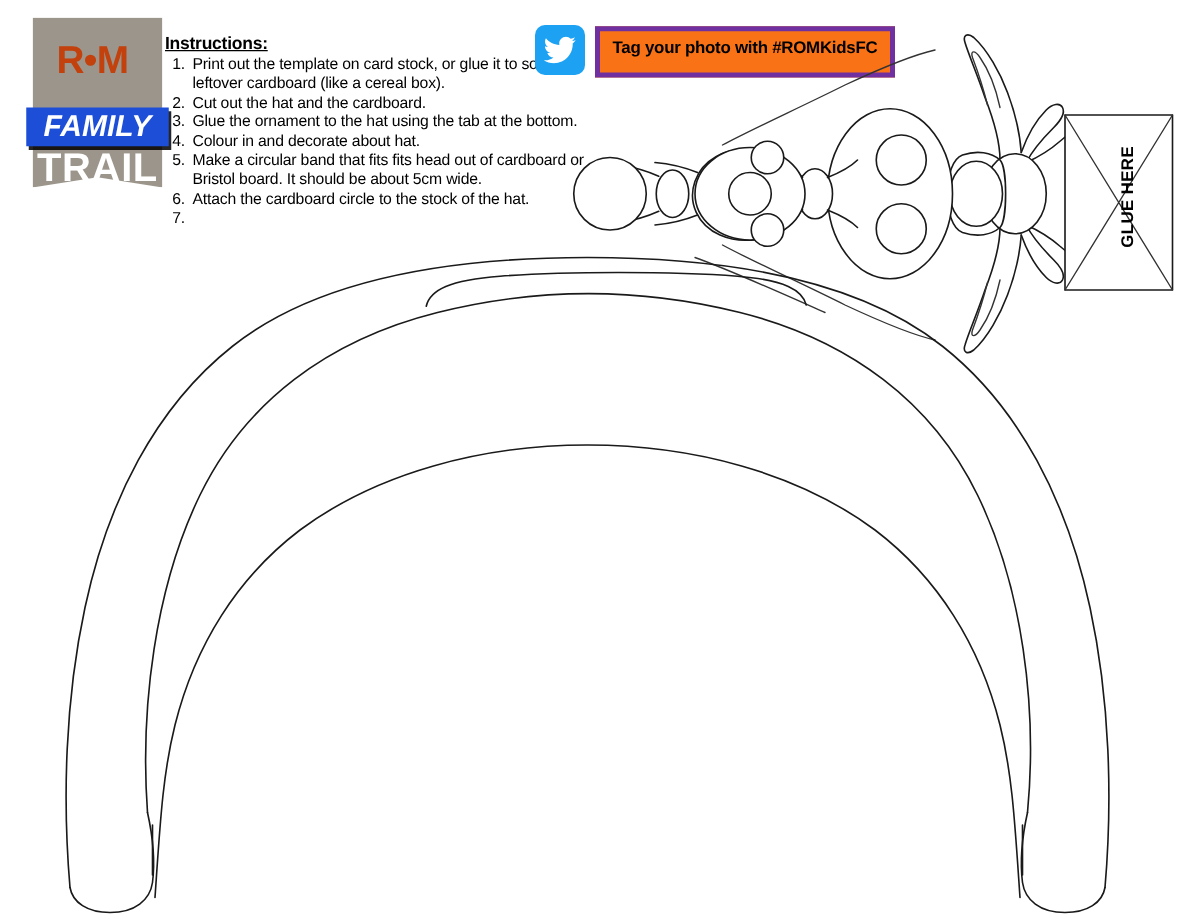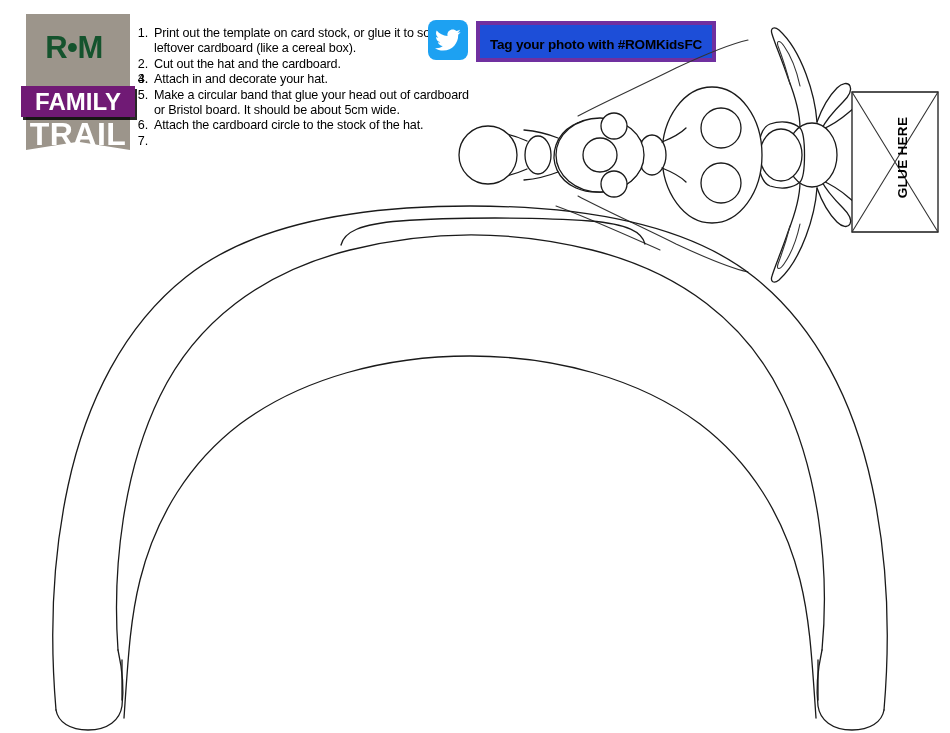--- a/index.html
+++ b/index.html
@@ -34,31 +34,32 @@
   #logo-rom {
     position: absolute;
     left: 0;
     top: 18px;
     width: 96px;
     text-align: center;
     font-family: "Liberation Sans", sans-serif;
     font-weight: bold;
     font-size: 31px;
     letter-spacing: -0.5px;
-    color: #14532d;
+    color: #c2410c;
     line-height: 1;
   }
   #logo-family-bar {
     position: absolute;
     left: -5px;
     top: 72px;
     width: 114px;
     height: 31px;
-    background: #701a75;
+    background: #1d4ed8;
     box-shadow: 2px 3px 0 rgba(0,0,0,0.85);
+    font-style: italic;
   }
   #logo-family {
     position: absolute;
     left: 0;
     top: 0;
     width: 114px;
     height: 31px;
     line-height: 31px;
     text-align: center;
     font-family: "Liberation Sans", sans-serif;
@@ -133,25 +134,25 @@
     background: #1da1f2;
     display: flex;
     align-items: center;
     justify-content: center;
     flex: none;
   }
   #twitter-tag-box {
     margin-left: 8px;
     margin-top: 1px;
     border: 4px solid #7030a0;
-    background: #1d4ed8;
+    background: #f97316;
     padding: 5px 10px 6px 10px;
     height: 22px;
     display: flex;
-    align-items: flex-end;
+    align-items: flex-start;
   }
   #twitter-tag-text {
     font-family: "Liberation Sans", sans-serif;
     font-weight: bold;
     font-size: 13.5px;
     color: #000000;
     letter-spacing: -0.2px;
     white-space: nowrap;
   }
 
@@ -215,39 +216,41 @@
 <div id="logo-block">
   <div id="logo-banner"></div>
   <div id="logo-rom">R•M</div>
   <div id="logo-family-bar">
     <div id="logo-family">FAMILY</div>
   </div>
   <div id="logo-trail">TRAIL</div>
 </div>
 
 <div id="instructions-block">
+  <div id="instructions-heading">Instructions:</div>
   <ol id="instructions-list">
     <li>
       <span class="num">1.</span>
       <span>Print out the template on card stock, or glue it to some leftover cardboard (like a cereal box).</span>
     </li>
     <li>
       <span class="num">2.</span>
       <span>Cut out the hat and the cardboard.</span>
     </li>
     <li>
       <span class="num">3.</span>
+      <span>Glue the ornament to the hat using the tab at the bottom.</span>
     </li>
     <li>
       <span class="num">4.</span>
-      <span>Attach in and decorate your hat.</span>
+      <span>Colour in and decorate about hat.</span>
     </li>
     <li>
       <span class="num">5.</span>
-      <span>Make a circular band that glue your head out of cardboard or Bristol board. It should be about 5cm wide.</span>
+      <span>Make a circular band that fits fits head out of cardboard or Bristol board. It should be about 5cm wide.</span>
     </li>
     <li>
       <span class="num">6.</span>
       <span>Attach the cardboard circle to the stock of the hat.</span>
     </li>
     <li>
       <span class="num">7.</span>
     </li>
   </ol>
 </div>

